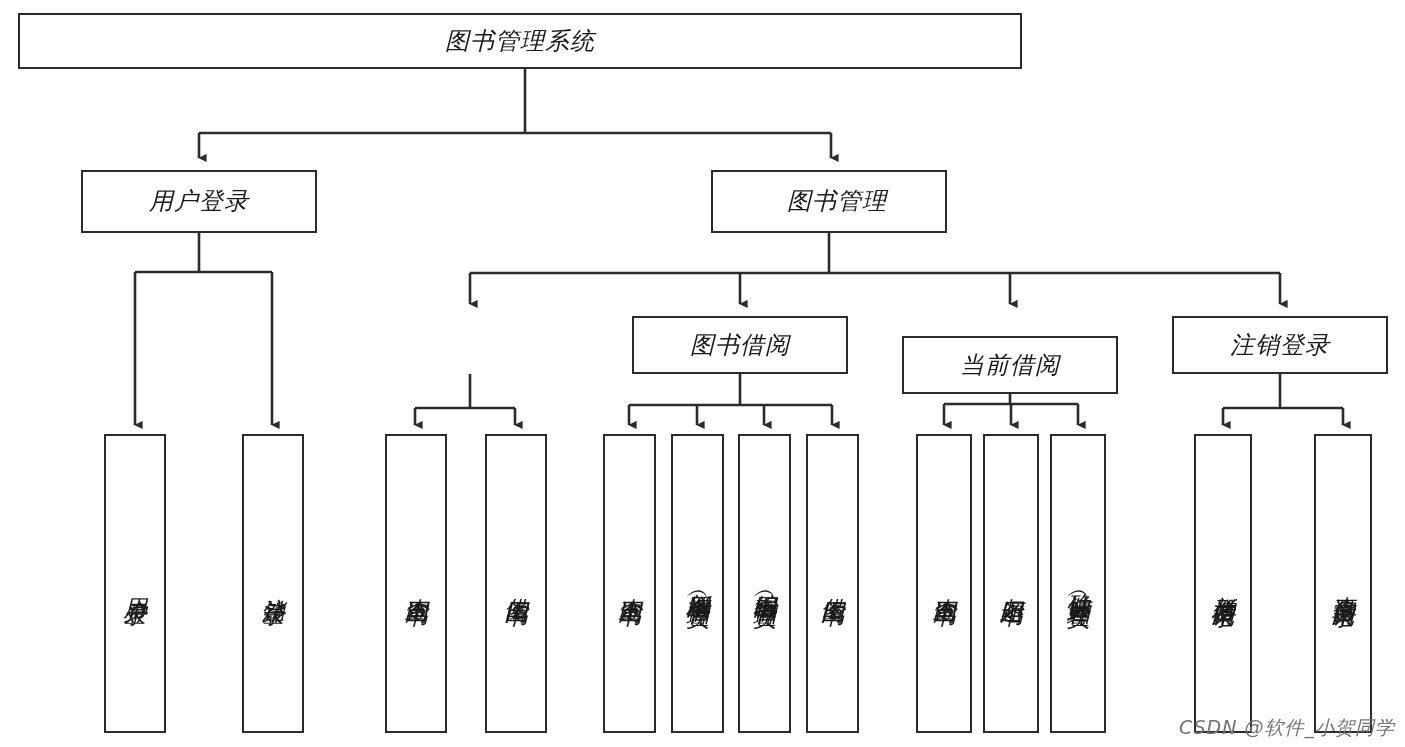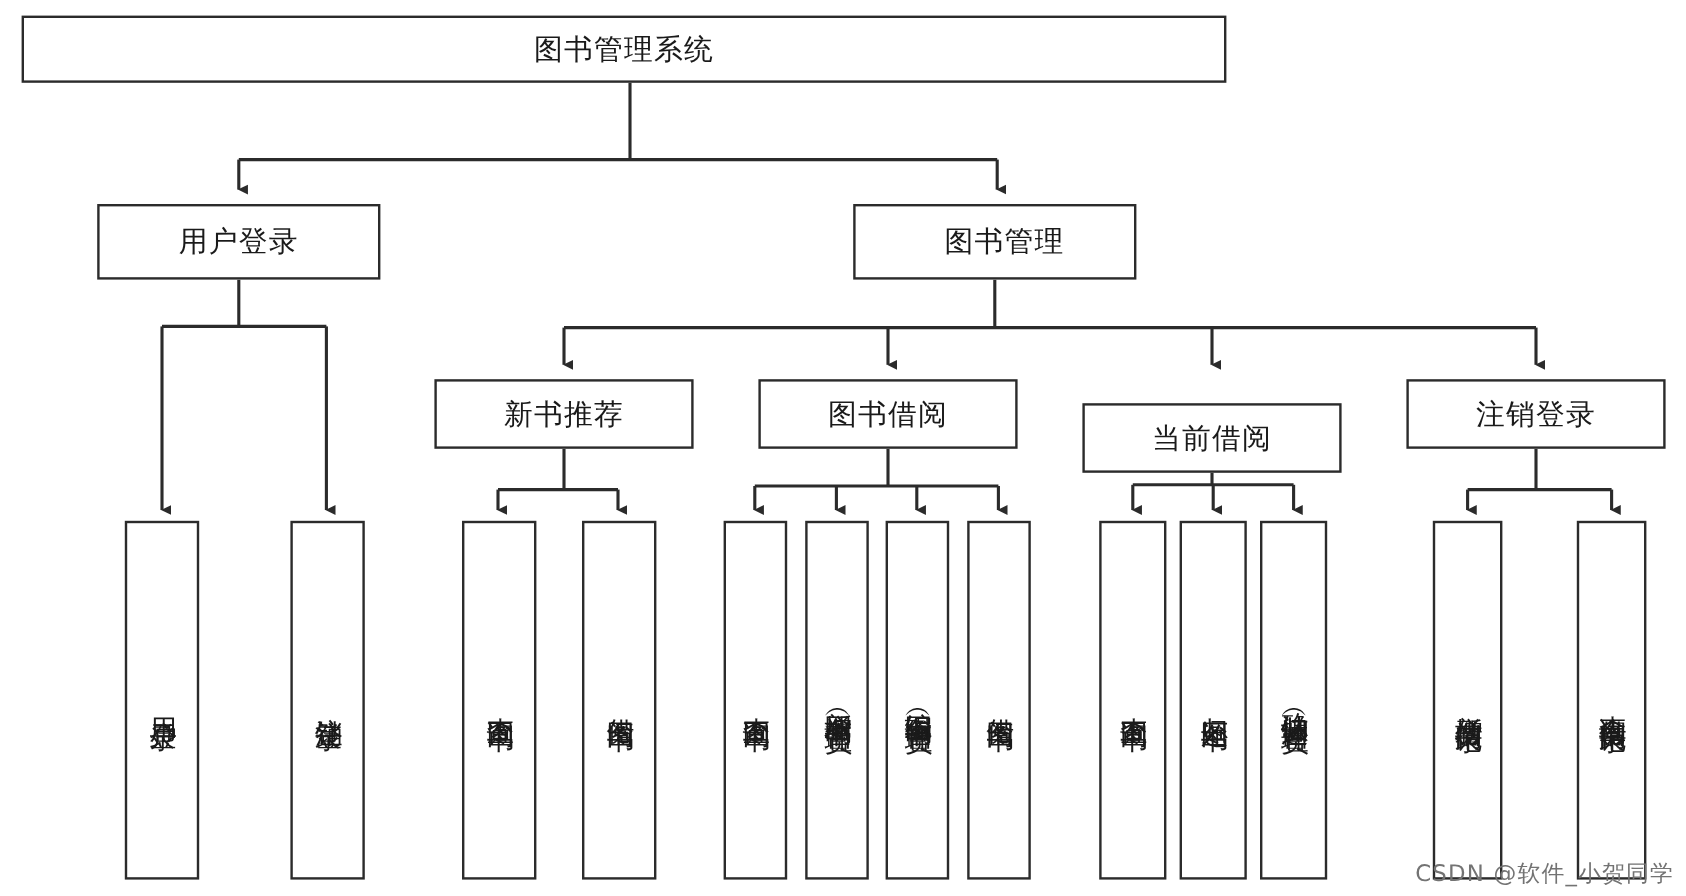--- a/index.html
+++ b/index.html
@@ -9,20 +9,21 @@
   }
   body {
     font-family: "DejaVu Sans", "Liberation Sans", sans-serif;
   }
   #canvas {
     position: relative;
     width: 1405px;
     height: 747px;
     background: #ffffff;
     overflow: hidden;
+    font-style: italic;
   }
   .node {
     position: absolute;
     box-sizing: border-box;
     border: 2.5px solid #2b2b2b;
     background: #ffffff;
     display: flex;
     align-items: center;
     justify-content: center;
     color: #1a1a1a;
@@ -125,23 +126,20 @@
     <span>图书管理系统</span>
   </div>
 
   <div class="node h" style="left:81px; top:170px; width:236px; height:63px;">
     <span>用户登录</span>
   </div>
   <div class="node h" style="left:711px; top:170px; width:236px; height:63px;padding-left:16px;">
     <span>图书管理</span>
   </div>
 
-  <div class="node h" style="left:362px; top:316px; width:216px; height:58px;">
-    <span>新书推荐</span>
-  </div>
   <div class="node h" style="left:632px; top:316px; width:216px; height:58px;">
     <span>图书借阅</span>
   </div>
   <div class="node h" style="left:902px; top:316px; width:216px; height:58px;margin-top:20px;">
     <span>当前借阅</span>
   </div>
   <div class="node h" style="left:1172px; top:316px; width:216px; height:58px;">
     <span>注销登录</span>
   </div>
 

